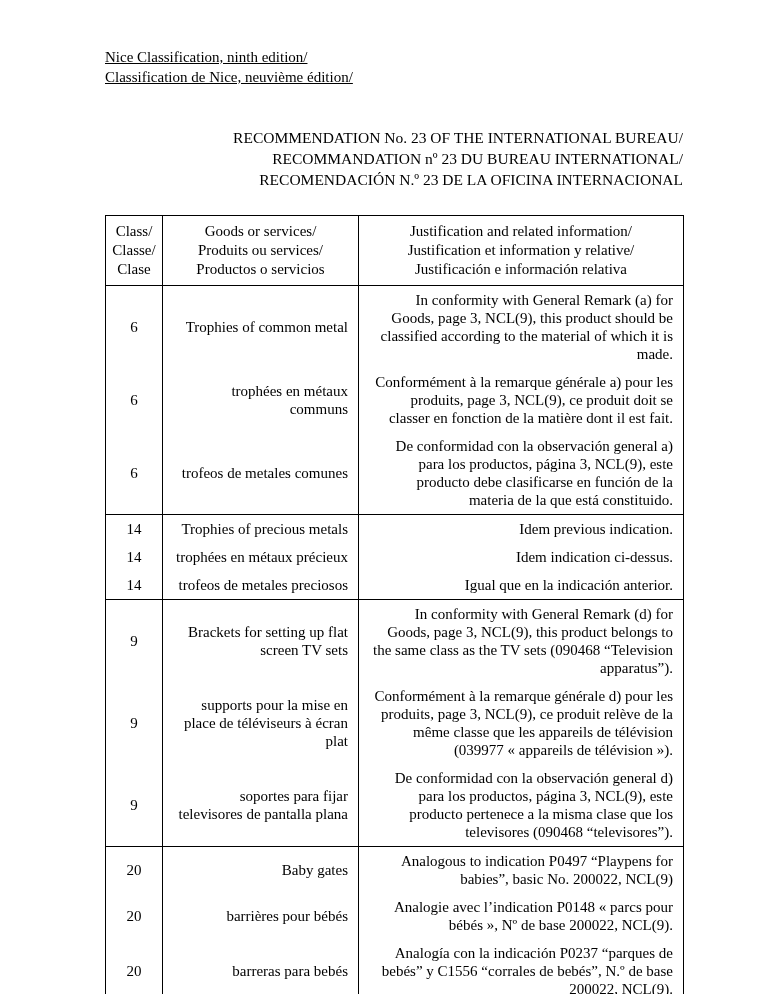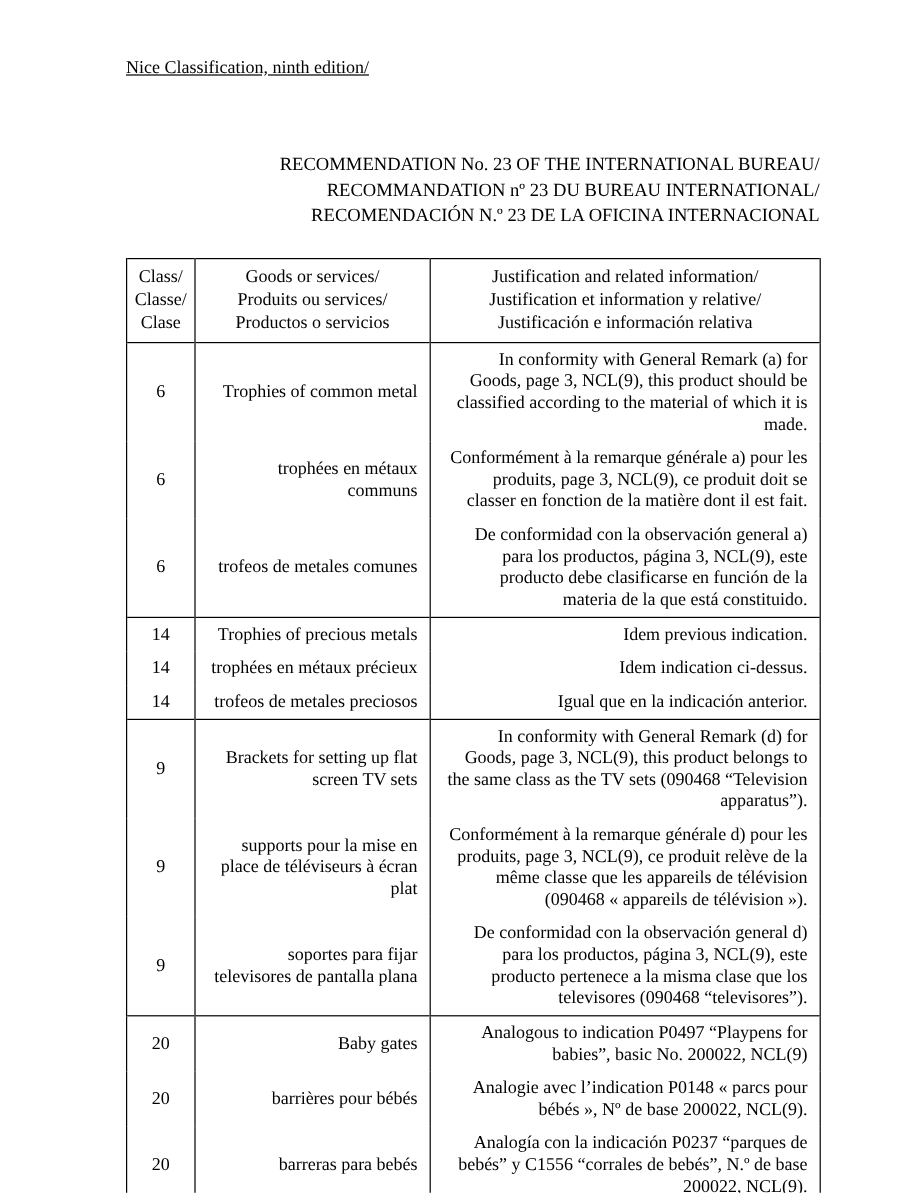--- a/index.html
+++ b/index.html
@@ -70,20 +70,21 @@
   col.col-goods { width: 196px; }
   col.col-just  { width: 325px; }
 </style>
 </head>
 <body>
 
 <div class="page">
 
   <div class="header-links">
     <span class="doc-link">Nice Classification, ninth edition/</span>
+    <span class="doc-link">Classification de Nice, neuvième édition/</span>
   </div>
 
   <div class="title-block">
     <div>RECOMMENDATION No. 23 OF THE INTERNATIONAL BUREAU/</div>
     <div>RECOMMANDATION nº 23 DU BUREAU INTERNATIONAL/</div>
     <div>RECOMENDACIÓN N.º 23 DE LA OFICINA INTERNACIONAL</div>
   </div>
 
   <table class="doc-table">
     <colgroup>
@@ -149,21 +150,21 @@
 
     <tbody>
       <tr>
         <td class="cell-class">9</td>
         <td class="cell-goods">Brackets for setting up flat screen TV sets</td>
         <td class="cell-just">In conformity with General Remark (d) for Goods, page 3, NCL(9), this product belongs to the same class as the TV sets (090468 “Television apparatus”).</td>
       </tr>
       <tr>
         <td class="cell-class">9</td>
         <td class="cell-goods">supports pour la mise en place de téléviseurs à écran plat</td>
-        <td class="cell-just">Conformément à la remarque générale d) pour les produits, page 3, NCL(9), ce produit relève de la même classe que les appareils de télévision (090468 « appareils de télévision »).</td>
+        <td class="cell-just">Conformément à la remarque générale d) pour les produits, page 3, NCL(9), ce produit relève de la même classe que les appareils de télévision (039977 « appareils de télévision »).</td>
       </tr>
       <tr>
         <td class="cell-class">9</td>
         <td class="cell-goods">soportes para fijar televisores de pantalla plana</td>
         <td class="cell-just">De conformidad con la observación general d) para los productos, página 3, NCL(9), este producto pertenece a la misma clase que los televisores (090468 “televisores”).</td>
       </tr>
     </tbody>
 
     <tbody>
       <tr>

